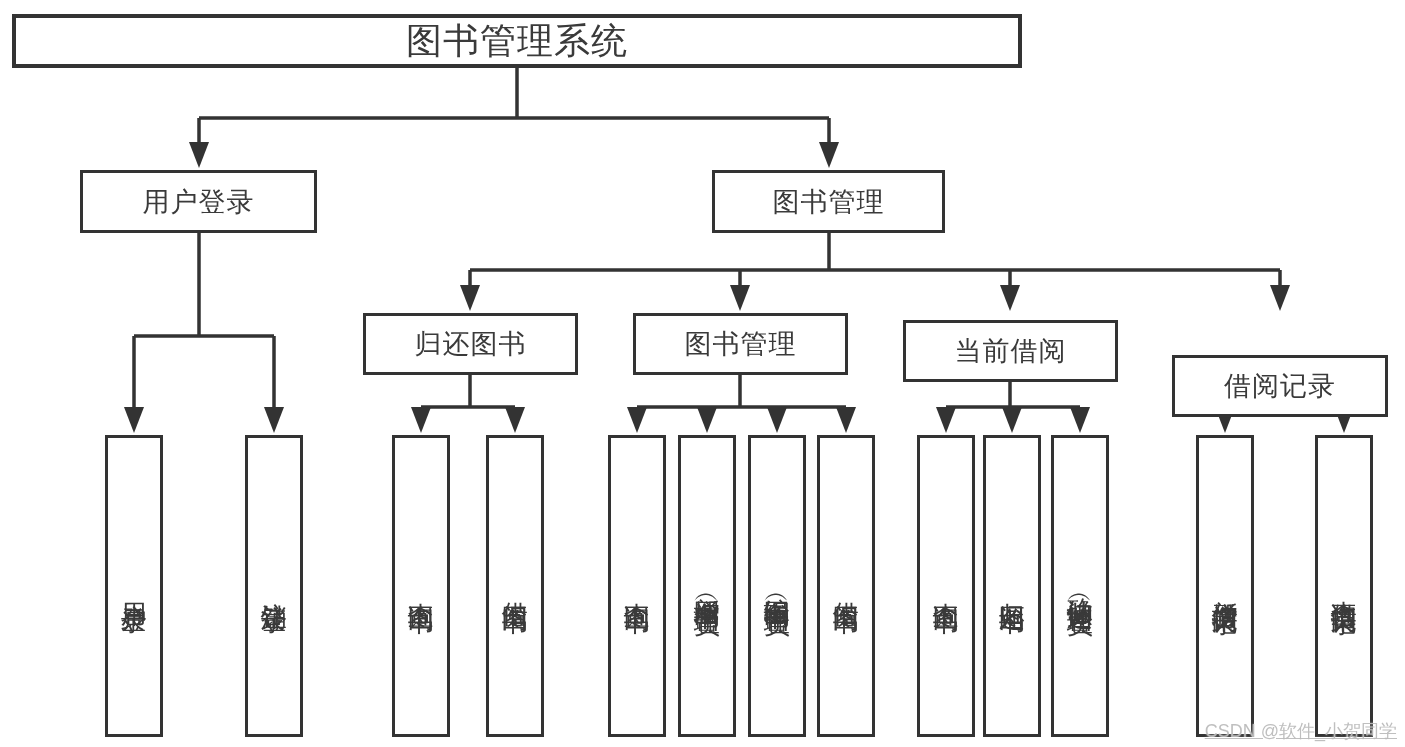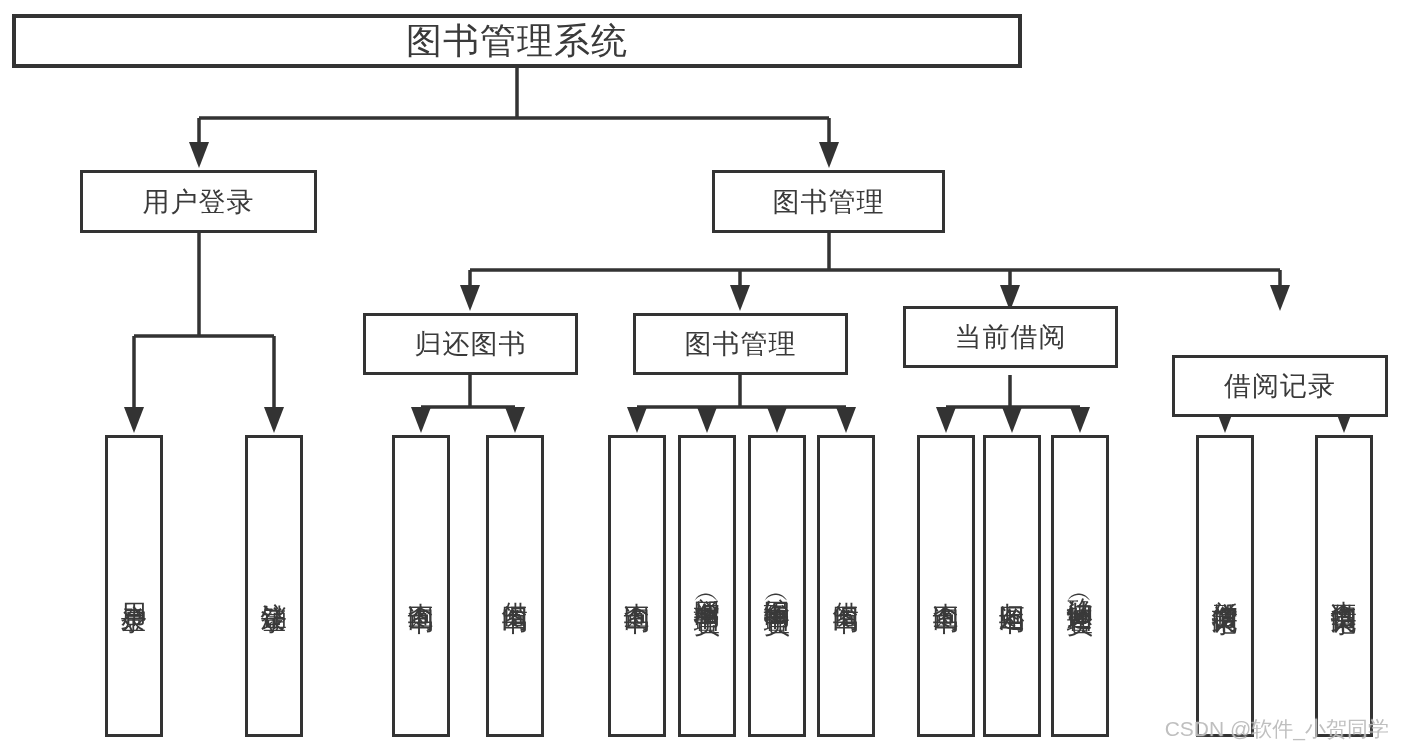--- a/index.html
+++ b/index.html
@@ -14,24 +14,25 @@
   }
   .root { border-width:4px; font-size:36px; }
   .vbox {
     position:absolute; box-sizing:border-box; background:#ffffff;
     border:3px solid #333333; color:#3a3a3a;
     display:flex; align-items:center; justify-content:center;
     writing-mode:vertical-rl; font-size:26px; line-height:1.1;
     letter-spacing:2px;
   }
   .watermark {
-    position:absolute; right:16px; bottom:4px; z-index:5;
-    font-size:21px; color:rgba(186,186,186,0.92);
+    position:absolute; right:8px; bottom:4px; z-index:5;
+    font-size:18px; color:rgba(186,186,186,0.92);
     text-shadow:0 0 2px rgba(255,255,255,0.8);
     white-space:nowrap;
+    text-decoration:underline;
   }
 </style>
 </head>
 <body>
 
 <div class="canvas">
 
   <svg class="connectors" viewBox="0 0 1405 747" xmlns="http://www.w3.org/2000/svg">
     <g stroke="#333333" stroke-width="3.5" fill="none">
       <path d="M517,68 V118 M199,118 H829 M199,118 V146 M829,118 V146"></path>
@@ -87,21 +88,21 @@
   <div class="hbox" style="left:712px; top:170px; width:233px; height:63px;text-align:right;">
     <span>图书管理</span>
   </div>
 
   <div class="hbox" style="left:363px; top:313px; width:215px; height:62px;">
     <span>归还图书</span>
   </div>
   <div class="hbox" style="left:633px; top:313px; width:215px; height:62px;">
     <span>图书管理</span>
   </div>
-  <div class="hbox" style="left:903px; top:306px; width:215px; height:62px;">
+  <div class="hbox" style="left:903px; top:320px; width:215px; height:62px;">
     <span>当前借阅</span>
   </div>
   <div class="hbox" style="left:1172px; top:313px; width:216px; height:62px;margin-top:42px;">
     <span>借阅记录</span>
   </div>
 
   <div class="vbox" style="left:105px; top:435px; width:58px; height:302px;">
     <span>用户登录</span>
   </div>
   <div class="vbox" style="left:245px; top:435px; width:58px; height:302px;">

